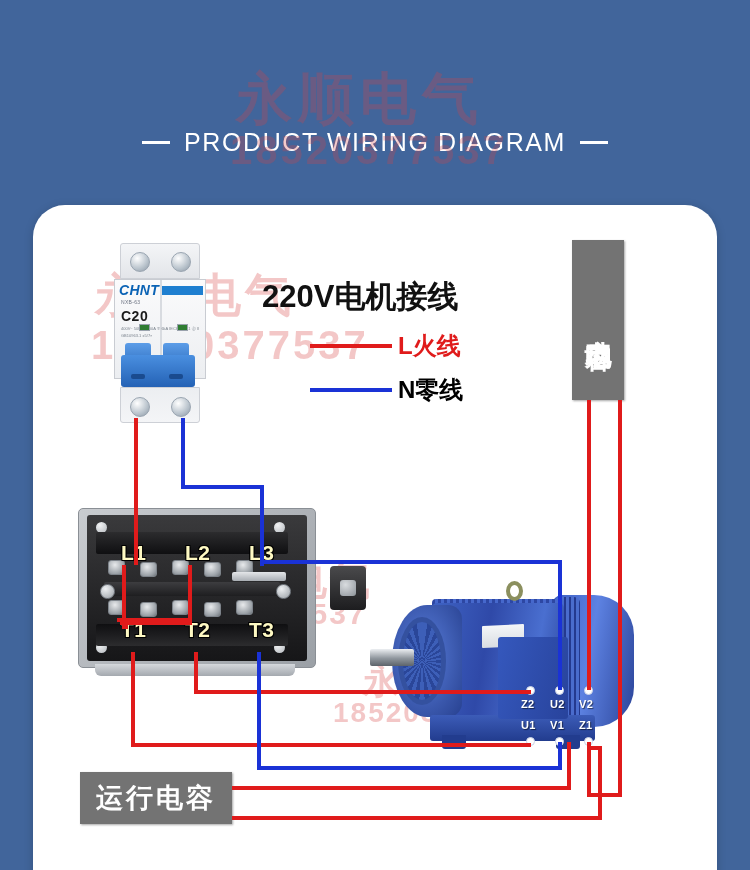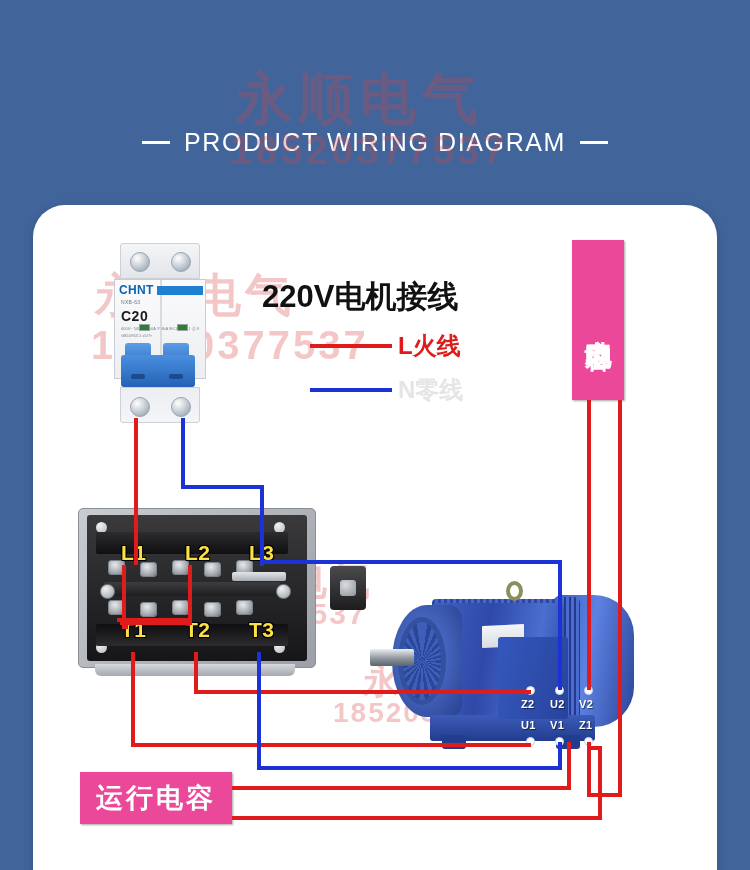--- a/index.html
+++ b/index.html
@@ -51,21 +51,21 @@
   .breaker { position:absolute; left:111px; top:243px; width:98px; height:180px; }
   .bk-top-block { position:absolute; left:9px; top:0; width:80px; height:36px;
       background:linear-gradient(#f4f5f7,#e3e5e9); border:1px solid #cdd0d6; border-radius:3px 3px 0 0; }
   .bk-screw { position:absolute; top:8px; width:20px; height:20px; border-radius:50%;
       background:radial-gradient(circle at 35% 30%, #ffffff, #b9c3cc 60%, #8b97a3);
       border:1px solid #9aa5b1; }
   .bk-screw.l { left:9px; } .bk-screw.r { left:50px; }
   .bk-body { position:absolute; left:3px; top:36px; width:92px; height:100px;
       background:linear-gradient(#fbfbfc,#eceef1); border:1px solid #c9ccd2; }
   .bk-brandrow { position:absolute; left:4px; top:4px; width:84px; height:12px; display:flex; align-items:center; gap:3px; }
-  .bk-brand { font-size:12px; font-weight:bold; color:#0b63b5; letter-spacing:.3px; }
+  .bk-brand { font-size:14px; font-weight:bold; color:#0b63b5; letter-spacing:.3px;font-style:italic; }
   .bk-bluebar { flex:1; height:9px; background:#1f7fd0; }
   .bk-model { position:absolute; left:6px; top:19px; font-size:5px; color:#6b7280; letter-spacing:.3px;}
   .bk-rating { position:absolute; left:6px; top:28px; font-size:14px; font-weight:bold; color:#1a1a1a; letter-spacing:.5px; }
   .bk-specs { position:absolute; left:6px; top:46px; font-size:4px; color:#7a828c; line-height:1.7; }
   .bk-win { position:absolute; top:44px; width:11px; height:7px; background:#2f7d32; border:1px solid #9aa2ad; }
   .bk-win.a { left:24px; } .bk-win.b { left:62px; }
   .bk-divider { position:absolute; left:45px; top:0; width:2px; height:100px; background:#d8dbe0; }
   .bk-toggle { position:absolute; left:10px; top:112px; width:74px; height:32px;
       background:linear-gradient(#4a8fe0,#2462b5); border-radius:3px; }
   .bk-lever { position:absolute; top:100px; width:26px; height:26px;
@@ -104,21 +104,21 @@
       background:linear-gradient(#e4e6e9,#a8adb3); border-radius:2px; }
   .sb-knob { position:absolute; left:330px; top:566px; width:36px; height:44px;
       background:linear-gradient(#4a4a4c,#1d1d1f); border-radius:4px; }
   .sb-knobface { position:absolute; left:10px; top:14px; width:16px; height:16px;
       background:radial-gradient(circle at 35% 30%,#d9dcdf,#8d9399); border-radius:3px; }
   .sb-bottomlip { position:absolute; left:95px; top:664px; width:200px; height:12px;
       background:linear-gradient(#d5d8dc,#a4a9af); border-radius:0 0 6px 6px; }
 
   
   .term {
-    position:absolute; color:#fde047; font-size:21px; font-weight:bold;
+    position:absolute; color:#fef9c3; font-size:21px; font-weight:bold;
     text-shadow:1px 1px 0 #000,-1px 1px 0 #000,1px -1px 0 #000,-1px -1px 0 #000;
     letter-spacing:.5px;
   }
 
   
   .motor { position:absolute; left:370px; top:575px; width:270px; height:215px; }
   .mt-mainbody { position:absolute; left:62px; top:28px; width:132px; height:115px;
       background:linear-gradient(100deg,#3f63c4 0%,#2f49a8 40%,#4a6fd0 75%,#2b4499 100%);
       border-radius:5px; }
   .mt-fins { position:absolute; left:62px; top:24px; width:132px; height:16px;
@@ -145,39 +145,39 @@
   .mt-foot { position:absolute; top:160px; width:24px; height:14px; background:#223c8e; border-radius:0 0 3px 3px; }
   .mt-termbox { position:absolute; left:128px; top:62px; width:70px; height:82px;
       background:linear-gradient(105deg,#3558bd,#28439c); border-radius:3px; }
   .mt-dot { position:absolute; width:9px; height:9px; border-radius:50%;
       background:#ffffff; border:1px solid #c9d2e6; }
   .mt-label { position:absolute; color:#ffffff; font-size:11px; font-weight:bold;
       text-shadow:1px 1px 1px rgba(0,0,0,.55); letter-spacing:.3px; }
 
   
   .blackbox {
-    position:absolute; background:#ec4899; color:#ffffff; font-weight:bold;
+    position:absolute; background:#737373; color:#ffffff; font-weight:bold;
     display:flex; align-items:center; justify-content:center; text-align:left;
     box-shadow:1px 1px 2px rgba(0,0,0,.35);
   }
   .box-start {
     left:572px; top:240px; width:52px; height:160px;
     font-size:27px; line-height:1.12; letter-spacing:1px;
     writing-mode:vertical-rl; text-orientation:upright;
   }
   .box-run { left:80px; top:772px; width:152px; height:52px; font-size:27px; letter-spacing:3px; }
 
   
   .legend { position:absolute; left:262px; top:276px; width:250px; }
   .legend-title { font-size:31px; font-weight:bold; color:#111; letter-spacing:0px; white-space:nowrap; }
   .legend-row { display:flex; align-items:center; gap:6px; margin-top:12px; margin-left:48px; }
   .legend-line { width:82px; height:4px; }
   .legend-text { font-size:24px; font-weight:bold; white-space:nowrap; }
   .lg-red .legend-line { background:#e01b1b; } .lg-red .legend-text { color:#e01b1b; }
-  .lg-blue .legend-line { background:#1a32d6; } .lg-blue .legend-text { color:#e5e5e5; }
+  .lg-blue .legend-line { background:#1a32d6; } .lg-blue .legend-text { color:#000000; }
 
   
   .wires { position:absolute; left:0; top:0; width:750px; height:870px; pointer-events:none; }
 </style>
 </head>
 <body>
 
 <div class="page">
 
   <div class="header">

